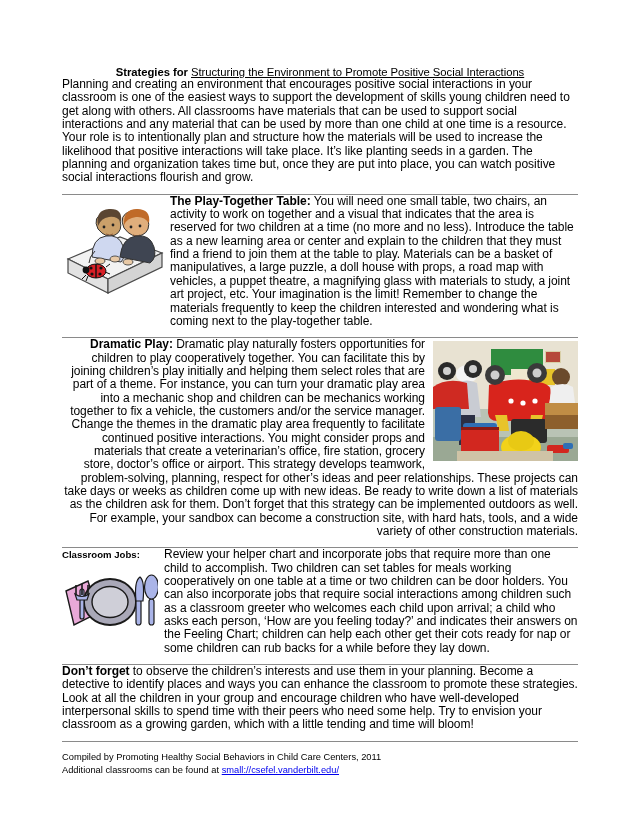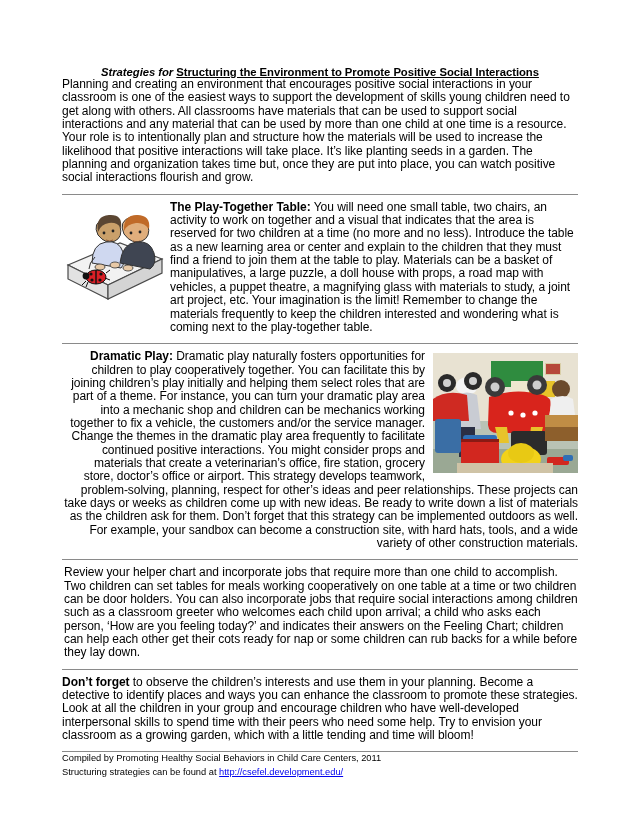--- a/index.html
+++ b/index.html
@@ -24,46 +24,45 @@
   }
   .doc-title {
     text-align: center;
     font-size: 11.3px;
     font-weight: bold;
     margin-top: 66px;
     margin-bottom: 0;
     letter-spacing: -0.05px;
   }
   .doc-title .italic-lead {
-    font-style: italic;
     font-weight: bold;
   }
   .doc-title .underlined {
     text-decoration: underline;
-    font-weight: bold;
+    font-weight: normal;
     text-align: center;
   }
   p.body-text {
     font-size: 12px;
     line-height: 13.35px;
     margin: 0;
     text-align: left;
     letter-spacing: -0.04px;
   }
   .intro {
     margin-top: 34px;
   }
   hr.divider {
     border: 0;
     border-top: 1.1px solid #8a8a8a;
     margin: 9px 0 0 0;
     height: 0;
   }
   .section {
-    margin-top: 6px;
+    margin-top: 0;
   }
   .lead {
     font-weight: bold;
   }
   .italic {
   }
   
   .sec-play {
     display: flex;
     align-items: flex-start;
@@ -109,20 +108,21 @@
     font-weight: bold;
     line-height: 13.35px;
     margin: 0 0 3px 0;
   }
   .sec-jobs .text {
     flex: 1 1 auto;
     padding-left: 2px;
   }
   
   .footer {
+    margin-top: 9px;
     font-size: 9.3px;
     line-height: 13.2px;
   }
   .footer a, .footer .link {
     color: #0000ee;
     text-decoration: underline;
   }
   
   .table-illus {
     width: 104px;
@@ -267,31 +267,57 @@
           <rect x="24" y="110" width="96" height="10" fill="#cfc3a6"></rect>
         </g>
       </svg>
     </div>
     <p class="body-text"><span class="lead">Dramatic Play:</span><span>  Dramatic play naturally fosters opportunities for children to play cooperatively together.  You can facilitate this by joining children’s play initially and helping them select roles that are part of a theme.  For instance, you can turn your dramatic play area into a mechanic shop and children can be mechanics working together to fix a vehicle, the customers and/or the service manager. Change the themes in the dramatic play area frequently to facilitate continued positive interactions. You might consider props and materials that create a veterinarian’s office, fire station, grocery store, doctor’s office or airport.  This strategy develops teamwork, problem-solving, planning, respect for other’s ideas and peer relationships. These projects can take days or weeks as children come up with new ideas. Be ready to write down a list of materials as the children ask for them. Don’t forget that this strategy can be implemented outdoors as well.  For example, your sandbox can become a construction site, with hard hats, tools, and a wide variety of other construction materials.</span></p>
   </div>
 
   <hr class="divider">
 
   <div class="section sec-jobs">
+    <div class="left-col">
+      <p class="jobs-label">Classroom Jobs:</p>
+      <svg class="place-illus" viewBox="0 0 96 74">
+
+        <polygon points="4,26 26,16 36,48 12,60" fill="#e9a9d8" stroke="#1a1a1a" stroke-width="1.4"></polygon>
+
+        <ellipse cx="48" cy="37" rx="26" ry="23" fill="#a9a8b8" stroke="#1a1a1a" stroke-width="1.8"></ellipse>
+        <ellipse cx="48" cy="37" rx="18" ry="15.5" fill="#cfcfd8" stroke="#1a1a1a" stroke-width="1.4"></ellipse>
+
+        <g>
+          <rect x="18" y="24" width="4" height="30" rx="2" fill="#aab4e8" stroke="#1a1a1a" stroke-width="1.2"></rect>
+          <path d="M14 20 v10 M20 19 v11 M26 20 v10" stroke="#1a1a1a" stroke-width="1.6" fill="none"></path>
+          <path d="M13 29 q7 5 14 0 l-2 6 h-10 z" fill="#aab4e8" stroke="#1a1a1a" stroke-width="1.2"></path>
+        </g>
+
+        <g>
+          <rect x="74" y="34" width="5" height="26" rx="2.5" fill="#aab4e8" stroke="#1a1a1a" stroke-width="1.2"></rect>
+          <path d="M74 36 q-2 -20 4 -24 q5 4 3 24 z" fill="#aab4e8" stroke="#1a1a1a" stroke-width="1.2"></path>
+        </g>
+
+        <g>
+          <rect x="87" y="34" width="5" height="26" rx="2.5" fill="#aab4e8" stroke="#1a1a1a" stroke-width="1.2"></rect>
+          <ellipse cx="89.5" cy="22" rx="7" ry="12" fill="#aab4e8" stroke="#1a1a1a" stroke-width="1.2"></ellipse>
+        </g>
+      </svg>
+    </div>
     <div class="text">
       <p class="body-text"><span>Review your helper chart and incorporate jobs that require more than one child to accomplish. Two children can set tables for meals working cooperatively on one table at a time or two children can be door holders. You can also incorporate jobs that require social interactions among children such as a classroom greeter who welcomes each child upon arrival; a child who asks each person, ‘</span><span class="italic">How are you feeling today?</span><span>’ and indicates their answers on the Feeling Chart; children can help each other get their cots ready for nap or some children can rub backs for a while before they lay down.</span></p>
     </div>
   </div>
 
   <hr class="divider">
 
   <div class="section">
     <p class="body-text"><span class="lead">Don’t forget</span><span> to observe the children’s interests and use them in your planning. Become a detective to identify places and ways you can enhance the classroom to promote these strategies. Look at all the children in your group and encourage children who have well-developed interpersonal skills to spend time with their peers who need some help. Try to envision your classroom as a growing garden, which with a little tending and time will bloom!</span></p>
   </div>
 
   <hr class="divider">
 
   <div class="footer">
     <div><span>Compiled by </span><span class="italic">Promoting Healthy Social Behaviors in Child Care Centers</span><span>, 2011</span></div>
-    <div><span>Structuring strategies can be found at </span><a class="link" href="#">http://csefel.development.edu/</a></div>
+    <div><span>Additional classrooms can be found at </span><a class="link" href="#">small://csefel.vanderbilt.edu/</a></div>
   </div>
 
 </div>
 
 </body></html>

